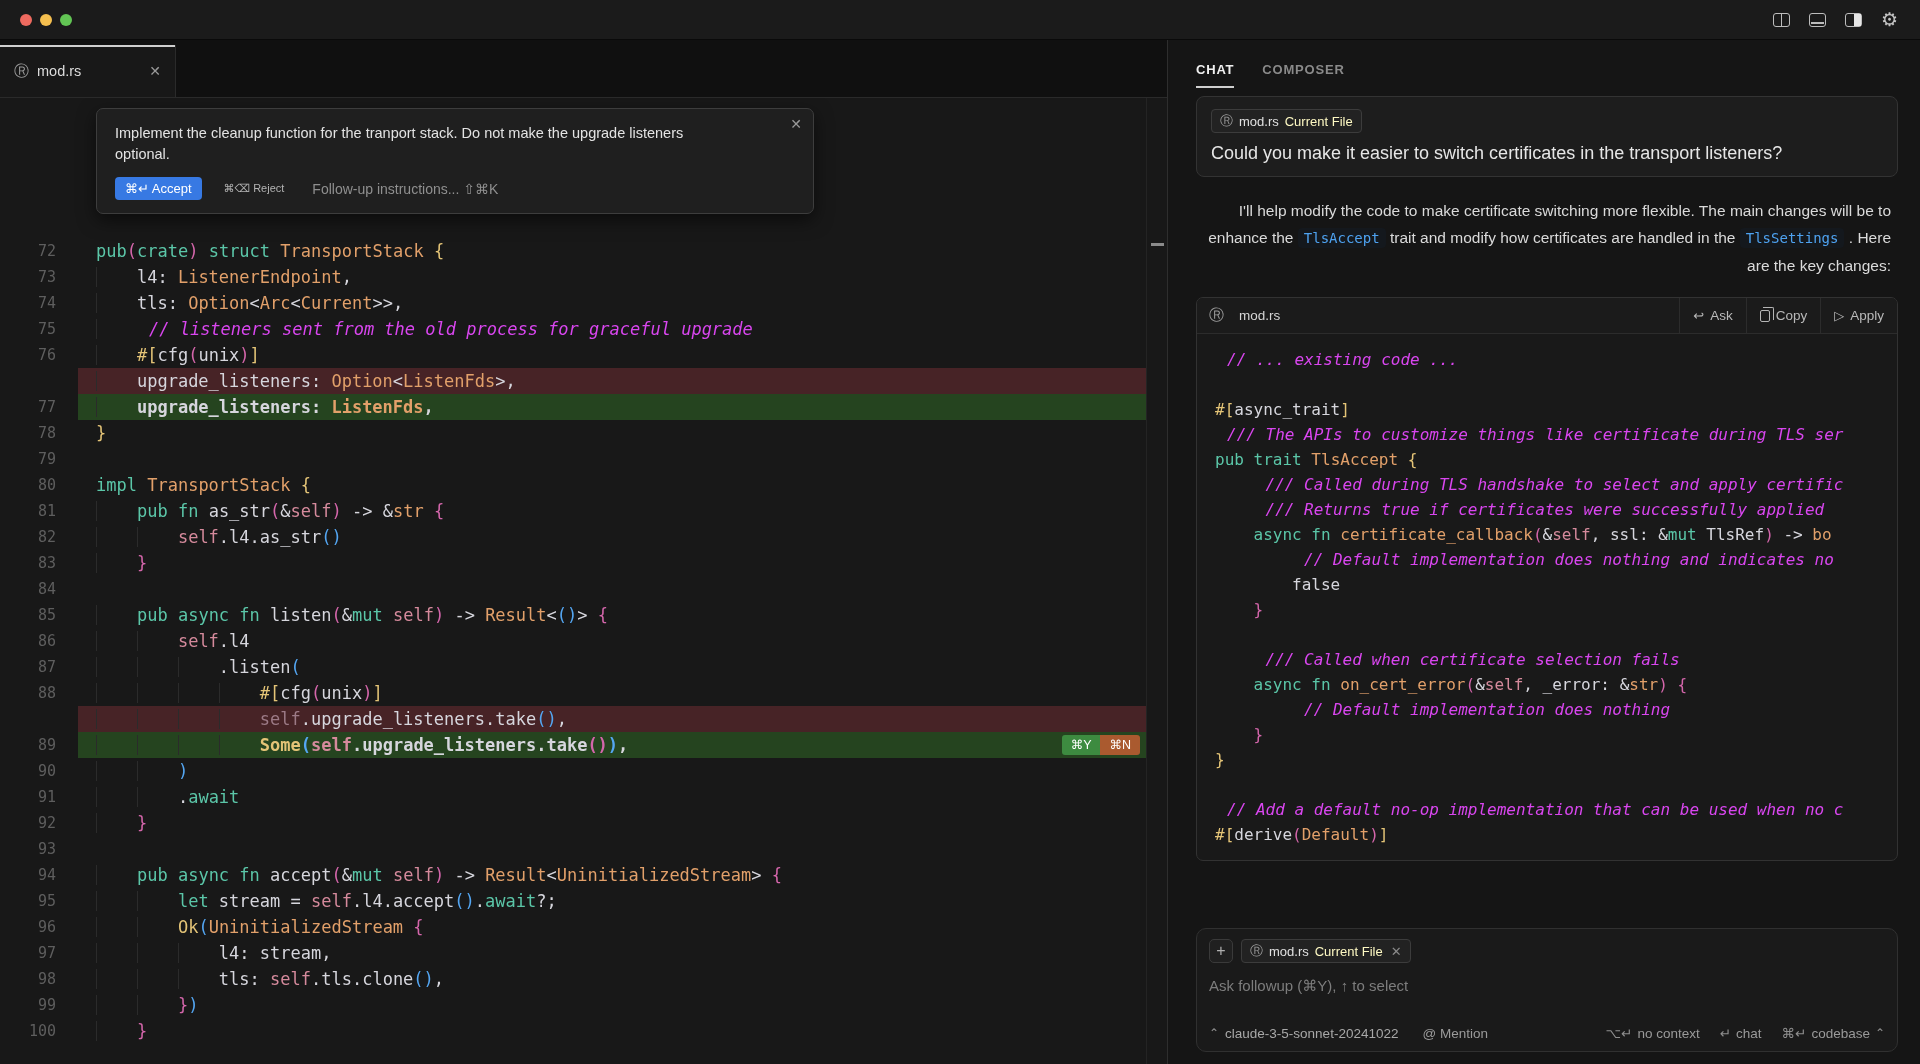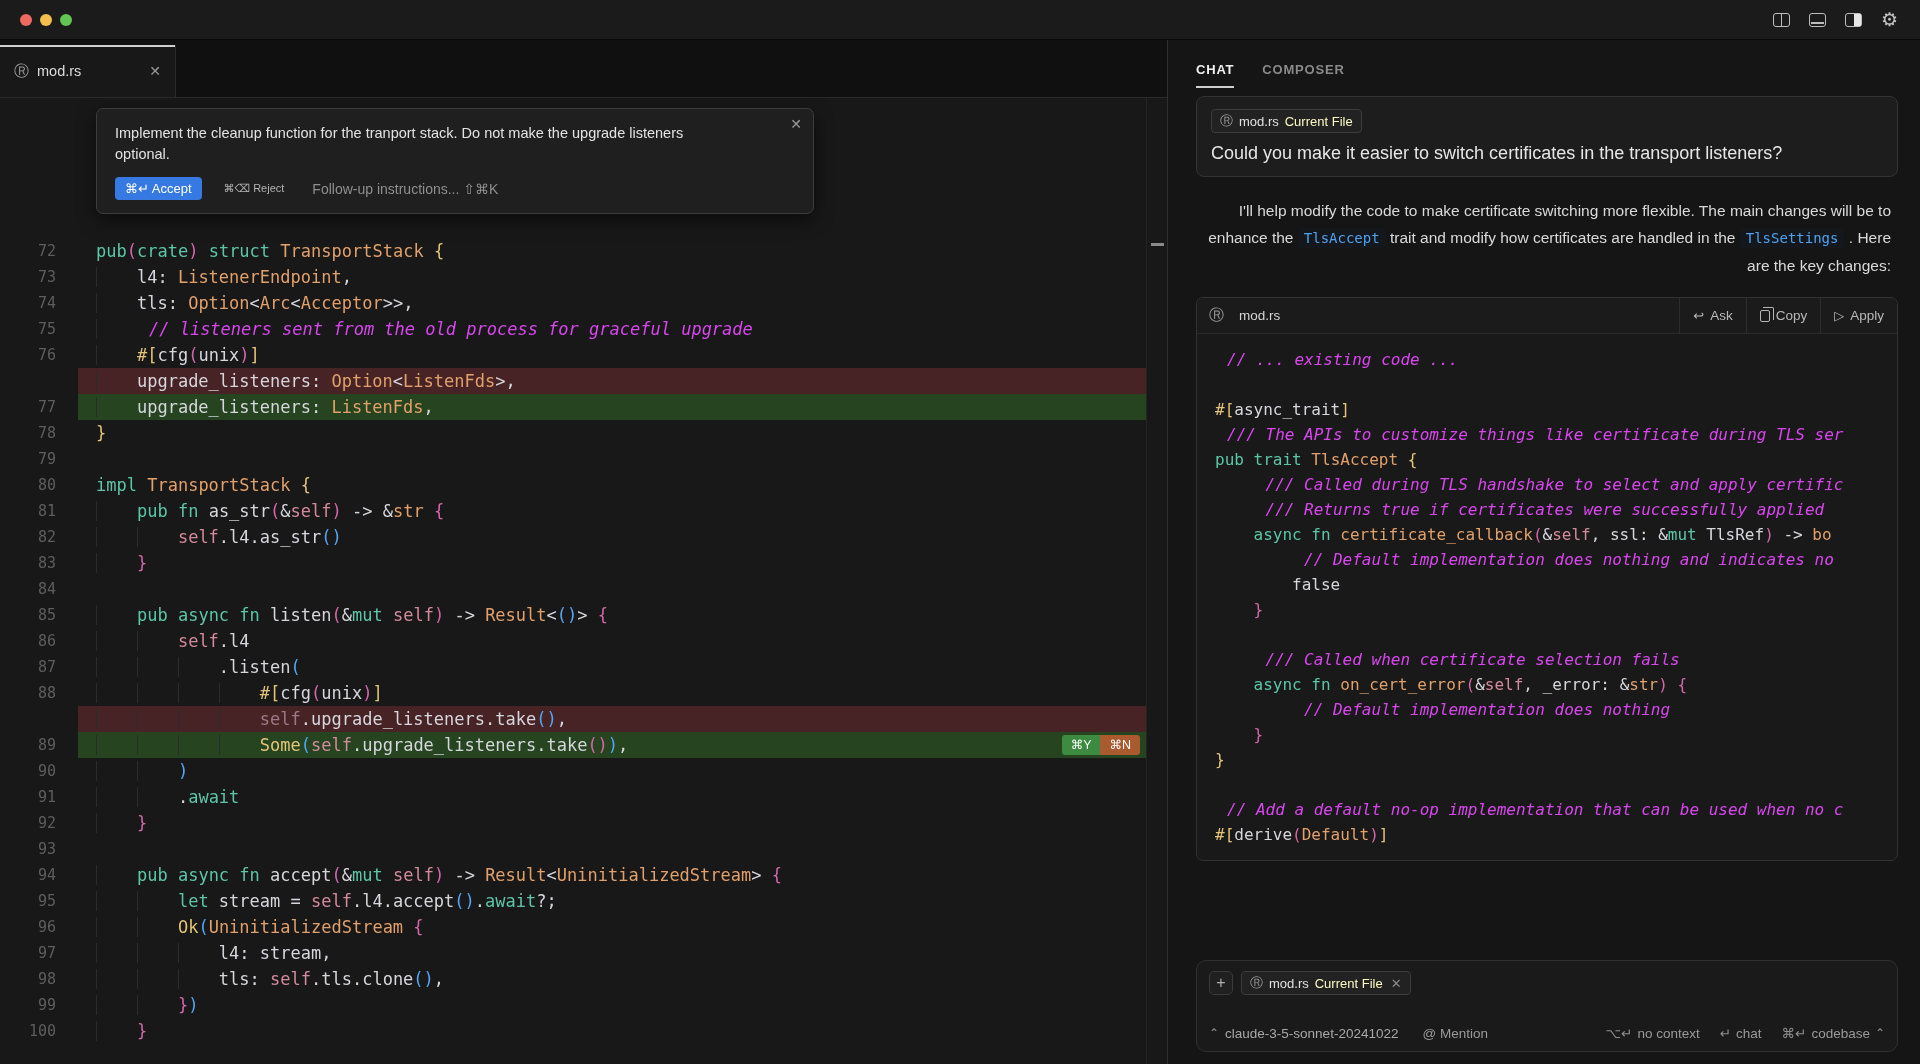--- a/index.html
+++ b/index.html
@@ -47,21 +47,21 @@
   .btn-reject { background:none; border:none; color:#b3b3b3; font-size:11px; cursor:pointer;
                 font-family:"Liberation Sans",sans-serif; }
   .followup { color:#8f8f8f; font-size:14px; margin-left:6px; }
 
   #code-lines { position:absolute; left:0; top:140px; width:1146px;
                 font-family:"DejaVu Sans Mono", monospace; font-size:17px; }
   .row { display:flex; height:26px; line-height:26px; position:relative; }
   .gut { width:78px; flex:0 0 auto; text-align:right; padding-right:22px; color:#5e5e5e; font-size:15px; }
   .ct  { flex:1; white-space:pre; padding-left:18px; overflow:hidden; }
   .row.del .ct { background:#472326; }
-  .row.add .ct { background:#25441f; }
+  .row.add .ct { background:#25441f;font-weight:bold; }
   .ig { background:linear-gradient(#2b2b2b,#2b2b2b) left/1px 100% no-repeat; }
   .seg-w{ color:#d6d6dd; } .seg-k{ color:#5bc6a8; } .seg-t{ color:#e2a06a; }
   .seg-y{ color:#e4c477; } .seg-p{ color:#d466ab; } .seg-b{ color:#54a6f2; }
   .seg-c{ color:#d946ef; font-style:italic;margin-left:12px; } .seg-s{ color:#d58a9c; } .seg-d{ color:#9c7a86; }
   .badges { position:absolute; right:6px; top:3px; display:flex; font-family:"Liberation Sans",sans-serif; }
   .badge { color:#fff; font-size:12.5px; line-height:20px; padding:0 9px; }
   .badge.accept { background:#3d8b40; border-radius:3px 0 0 3px; }
   .badge.reject { background:#aa5a2f; border-radius:0 3px 3px 0; }
   .overview { position:absolute; right:0; top:0; bottom:0; width:21px; border-left:1px solid #242424; }
   .overview .mark { position:absolute; top:145px; left:4px; width:13px; height:3px; background:#8a8a8a; }
@@ -153,21 +153,21 @@
             <div class="row">
               <div class="gut">72</div>
               <div class="ct"><span class="seg-k">pub</span><span class="seg-p">(</span><span class="seg-k">crate</span><span class="seg-p">)</span><span class="seg-w"> </span><span class="seg-k">struct</span><span class="seg-w"> </span><span class="seg-t">TransportStack</span><span class="seg-w"> </span><span class="seg-y">{</span></div>
             </div>
             <div class="row">
               <div class="gut">73</div>
               <div class="ct"><span class="ig">    </span><span class="seg-w">l4: </span><span class="seg-t">ListenerEndpoint</span><span class="seg-w">,</span></div>
             </div>
             <div class="row">
               <div class="gut">74</div>
-              <div class="ct"><span class="ig">    </span><span class="seg-w">tls: </span><span class="seg-t">Option</span><span class="seg-w">&lt;</span><span class="seg-t">Arc</span><span class="seg-w">&lt;</span><span class="seg-t">Acceptor</span><span class="seg-w">&gt;&gt;,</span></div>
+              <div class="ct"><span class="ig">    </span><span class="seg-w">tls: </span><span class="seg-t">Option</span><span class="seg-w">&lt;</span><span class="seg-t">Arc</span><span class="seg-w">&lt;</span><span class="seg-t">Current</span><span class="seg-w">&gt;&gt;,</span></div>
             </div>
             <div class="row">
               <div class="gut">75</div>
               <div class="ct"><span class="ig">    </span><span class="seg-c">// listeners sent from the old process for graceful upgrade</span></div>
             </div>
             <div class="row">
               <div class="gut">76</div>
               <div class="ct"><span class="ig">    </span><span class="seg-y">#[</span><span class="seg-w">cfg</span><span class="seg-p">(</span><span class="seg-w">unix</span><span class="seg-p">)</span><span class="seg-y">]</span></div>
             </div>
             <div class="row del">
@@ -351,20 +351,21 @@
       <div class="input-box">
         <div class="in-row1">
           <span class="add-btn">+</span>
           <span class="chip">
             <span class="ricon">Ⓡ</span>
             <span class="chip-name">mod.rs</span>
             <span class="chip-suffix">Current File</span>
             <span class="chip-close">✕</span>
           </span>
         </div>
+        <div class="in-placeholder">Ask followup (⌘Y), ↑ to select</div>
         <div class="in-row2">
           <span class="model-caret">⌃</span>
           <span class="model-name">claude-3-5-sonnet-20241022</span>
           <span class="mention">@ Mention</span>
           <div class="hints">
             <span class="hint">
               <span class="keys">⌥↵</span>
               <span>no context</span>
             </span>
             <span class="hint">

